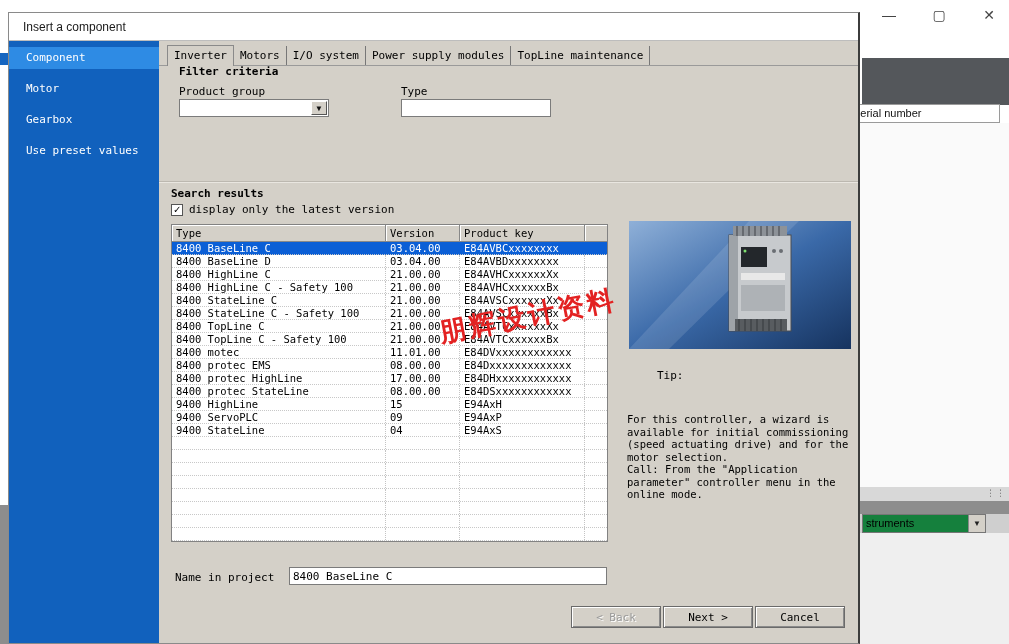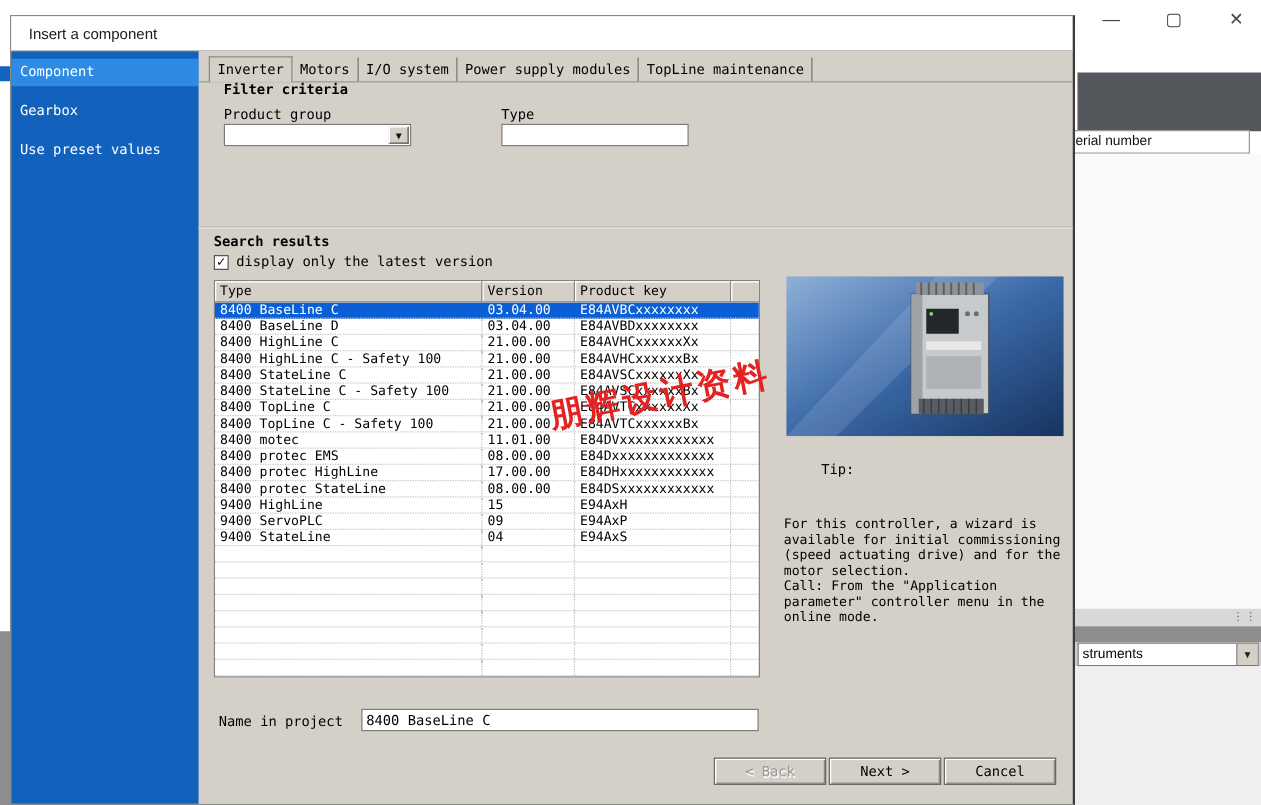--- a/index.html
+++ b/index.html
@@ -11,39 +11,39 @@
   .win-controls { top:4px; right:6px; display:flex; gap:22px; color:#444; font-size:14px; }
   .win-btn { width:28px; height:22px; display:flex; align-items:center; justify-content:center; cursor:pointer; }
   .bg-dark { left:862px; top:58px; width:147px; height:47px; background:#54575b; }
   .bg-serial { left:846px; top:104px; width:154px; height:19px; background:#fff; border:1px solid #9a9a9a;
                font-size:11px; line-height:17px; padding-left:6px; color:#111; }
   .bg-list { left:846px; top:123px; width:163px; height:364px; background:#fafafa; border-left:1px solid #d0d0d0; }
   .bg-strip1 { left:860px; top:487px; width:149px; height:14px; background:#d8d8d8; }
   .grip { right:3px; top:488px; color:#6a6a6a; font-size:9px; letter-spacing:1px; line-height:11px; }
   .bg-strip2 { left:860px; top:501px; width:149px; height:13px; background:#8d8d8d; }
   .bg-combo-row { left:860px; top:514px; width:149px; height:19px; background:#cfcfcf; }
-  .bg-combo { position:absolute; left:2px; top:0; width:145px; height:19px; background:#ffffff; border:1px solid #767676;
+  .bg-combo { position:absolute; left:2px; top:0; width:124px; height:19px; background:#15803d; border:1px solid #767676;
               font-size:11px; line-height:17px; padding-left:3px; overflow:hidden; white-space:nowrap; }
   .bg-combo-arrow { position:absolute; right:0; top:0; width:17px; height:17px; background:#d4d0c8;
                     border-left:1px solid #8a8a8a; font-size:8px; line-height:17px; text-align:center; color:#222; }
   .bg-bottom { left:860px; top:533px; width:149px; height:111px; background:#efefef; }
   .bg-left-icon { left:0; top:53px; width:9px; height:12px; background:#1565c0; }
   .bg-left-strip { left:0; top:505px; width:8px; height:139px; background:#8d8d8d; }
 
   
   .dialog { position:absolute; left:8px; top:12px; width:852px; height:632px; z-index:10;
             background:#d4d0c8; border:1px solid #8a8a8a; border-right:2px solid #3c3c3c;
             display:flex; flex-direction:column;
             font-family:"DejaVu Sans Mono","Liberation Mono",monospace; }
   .titlebar { height:28px; background:#fff; border-bottom:1px solid #bdbdbd; flex:0 0 28px;
               display:flex; align-items:center; padding-left:14px;
               font-family:"Liberation Sans",sans-serif; font-size:12px; color:#1a1a1a; }
   .dialog-body { flex:1; display:flex; min-height:0; }
   .sidebar { width:150px; background:#1161bd; padding-top:6px; flex:0 0 150px; }
-  .sidebar-item { height:22px; line-height:22px; color:#fff; font-size:11px; padding-left:7px;
+  .sidebar-item { height:22px; line-height:22px; color:#fff; font-size:11px; padding-left:17px;
                   margin-bottom:9px; cursor:pointer; white-space:nowrap; }
   .sidebar-item.active { background:#2e8be4; }
   .content { flex:1; position:relative; background:#d4d0c8; }
 
   
   .tabstrip { position:absolute; left:0; right:0; top:4px; height:21px; border-bottom:1px solid #9a9a9a;
               display:flex; align-items:flex-end; padding-left:8px; }
   .tab { font-size:11px; padding:3px 6px 3px; border-right:1px solid #777; color:#000; cursor:pointer; white-space:nowrap; }
   .tab.active { border:1px solid #8a8a8a; border-bottom:none; background:#d4d0c8; margin-bottom:-1px; padding-bottom:4px; }
 
@@ -118,20 +118,21 @@
 <div class="bg-el bg-left-icon"></div>
 <div class="bg-el bg-left-strip"></div>
 
 <div class="dialog">
   <div class="titlebar">
     <span>Insert a component</span>
   </div>
   <div class="dialog-body">
     <div class="sidebar">
         <div class="sidebar-item active">Component</div>
+        <div class="sidebar-item">Motor</div>
         <div class="sidebar-item">Gearbox</div>
         <div class="sidebar-item">Use preset values</div>
       </div>
     <div class="content">
 
       <div class="tabstrip">
           <div class="tab active">Inverter</div>
           <div class="tab">Motors</div>
           <div class="tab">I/O system</div>
           <div class="tab">Power supply modules</div>

